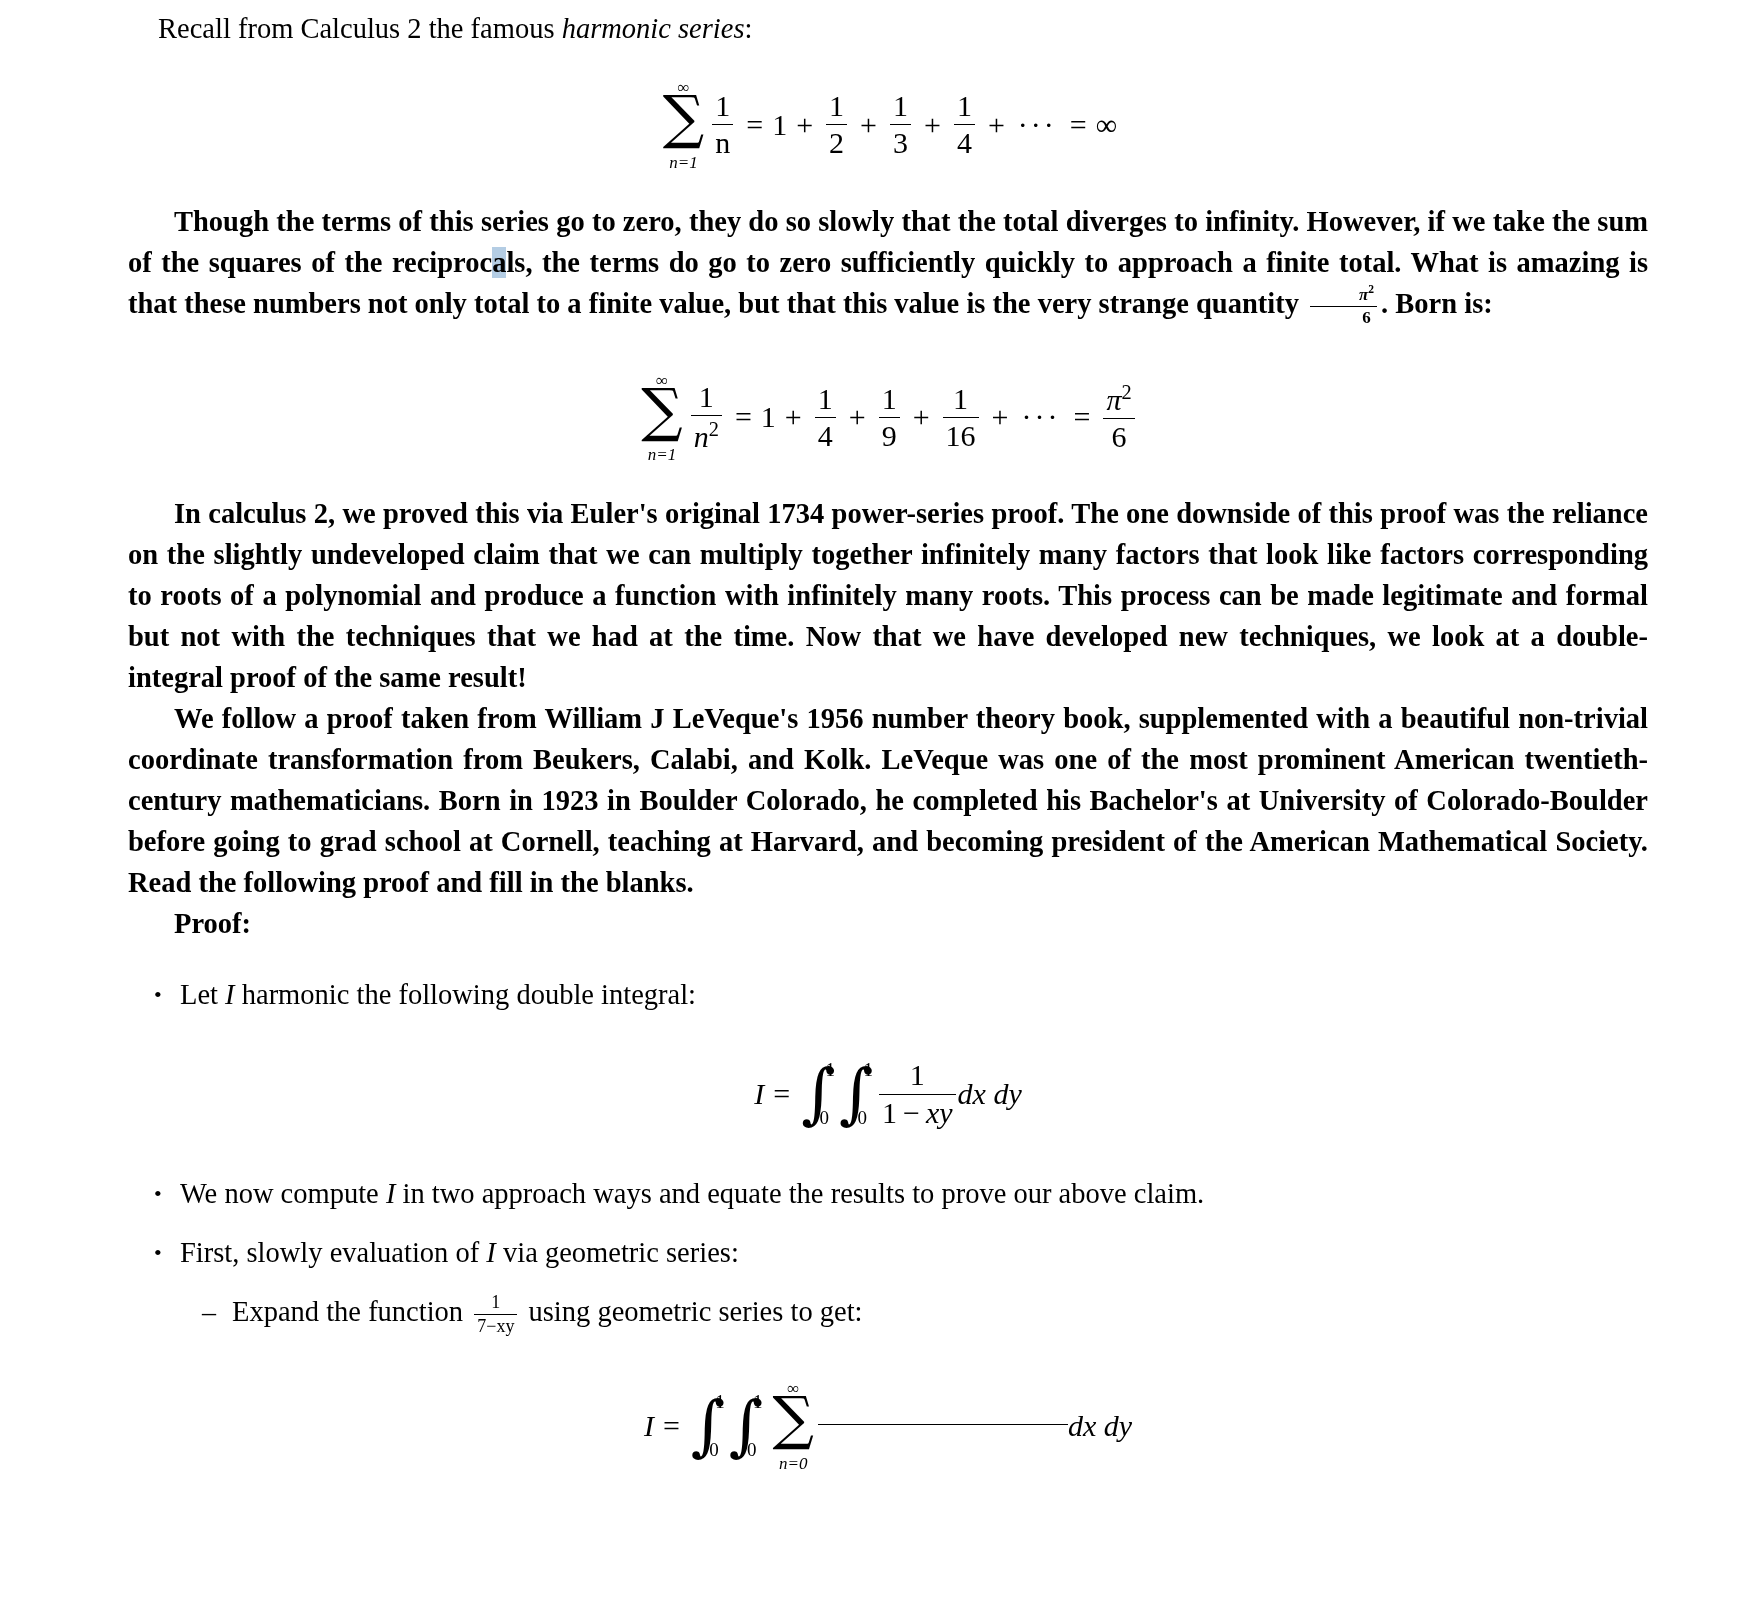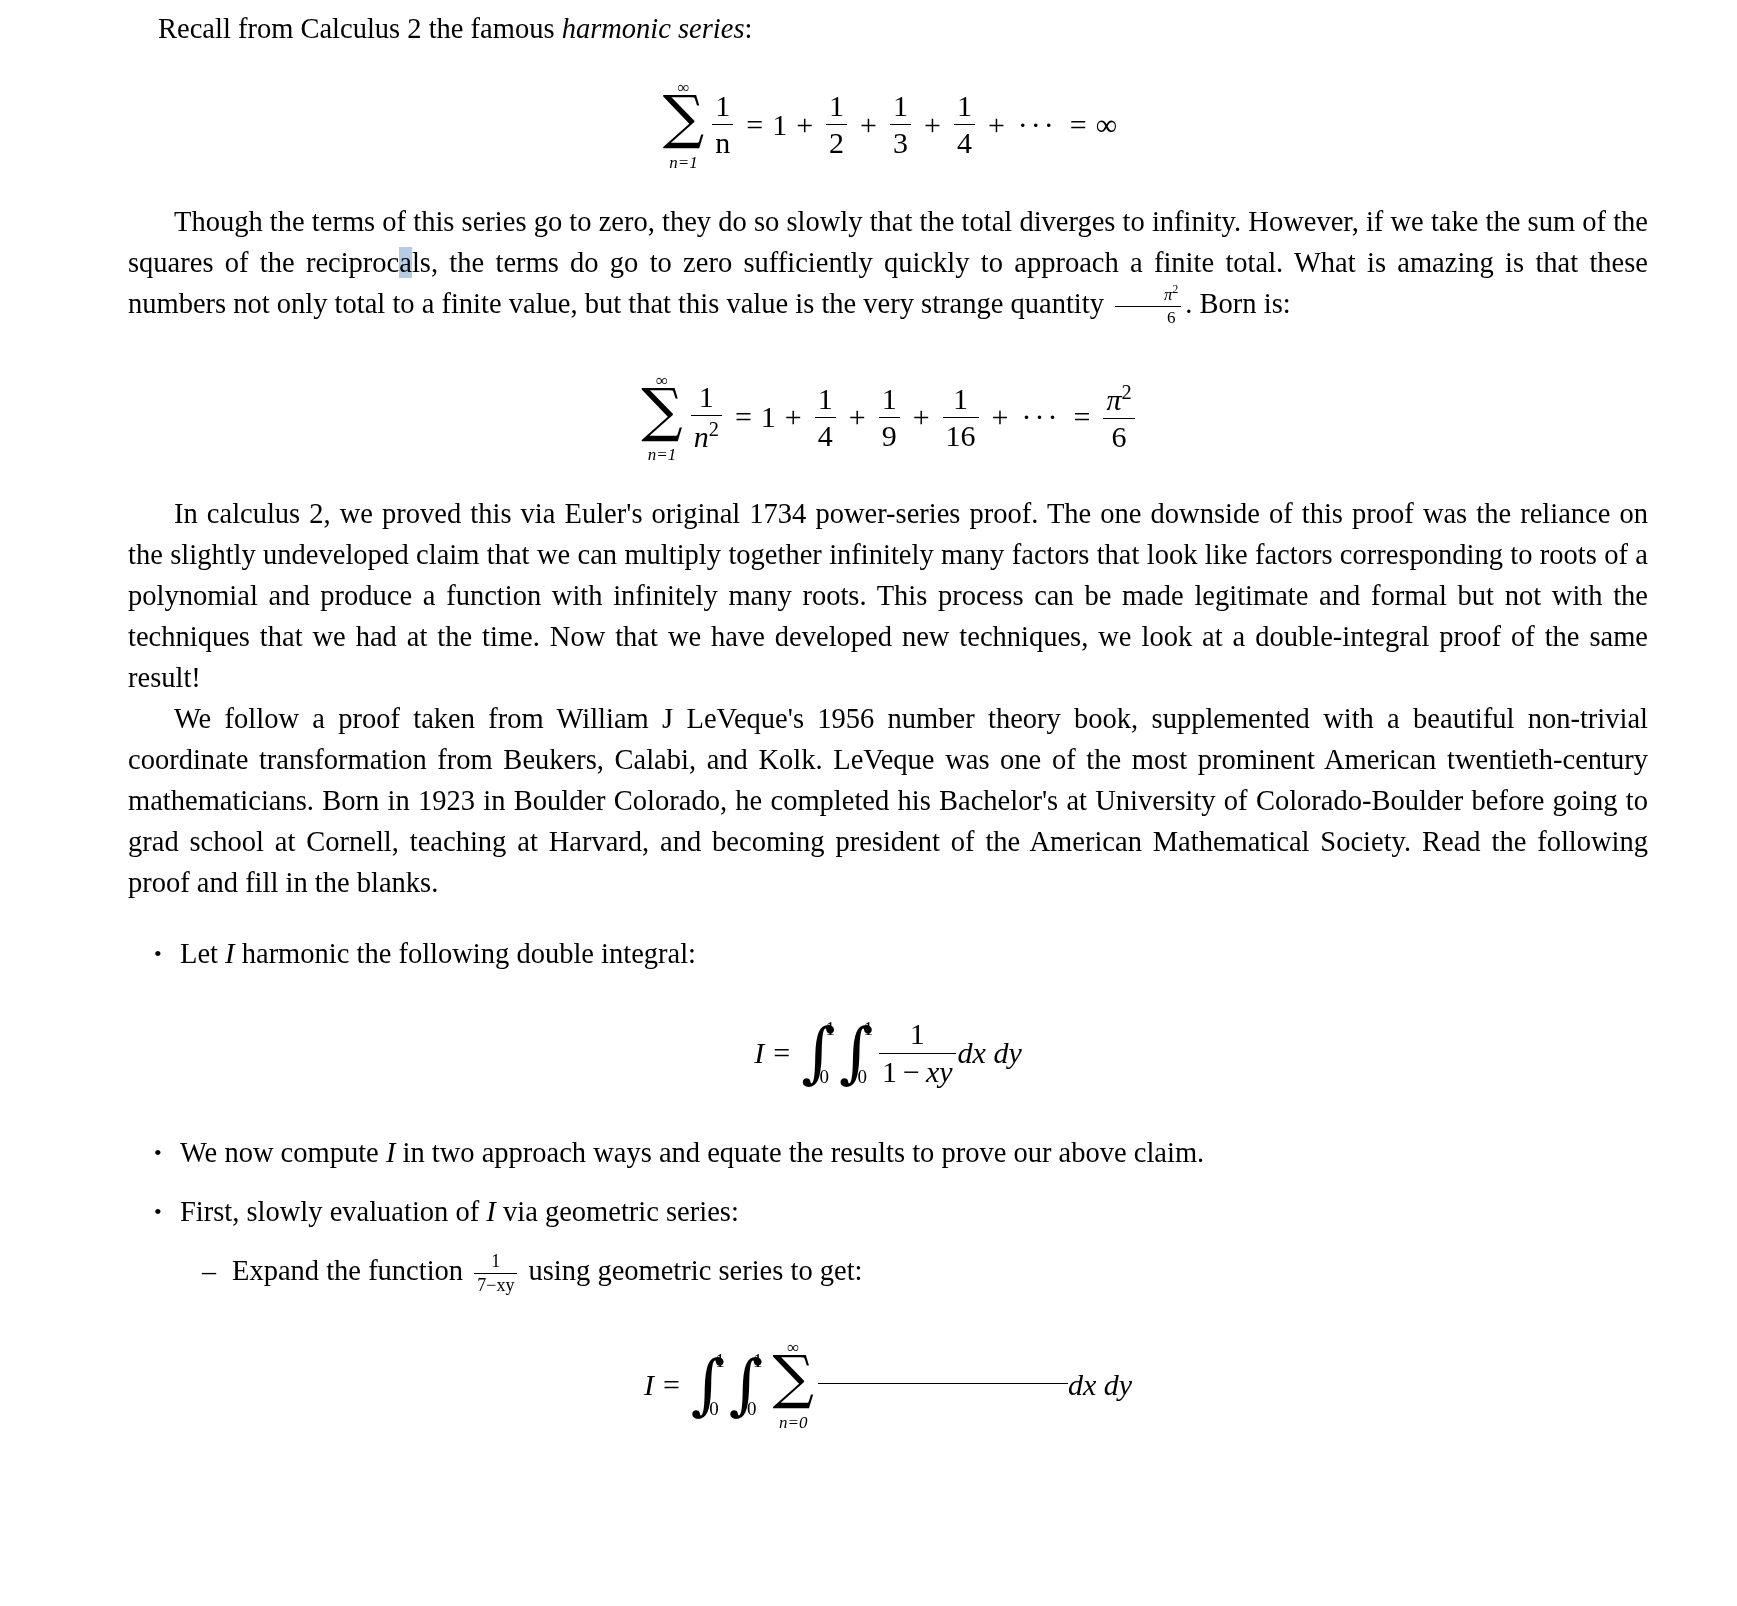--- a/index.html
+++ b/index.html
@@ -28,21 +28,21 @@
     width: 1520px;
   }
   p.para {
     margin: 0 0 0 0;
     font-size: 28.5px;
     line-height: 41px;
     text-align: justify;
     text-justify: inter-word;
     hyphens: none;
   }
-  p.indent { text-indent: 46px; }
+  p.indent { text-indent: 46px; font-weight: bold; }
   .it { font-style: italic; }
   .bf { font-weight: bold; }
   .mathvar { font-style: italic; font-family: "Liberation Serif", serif; }
 
   
   .hl {
     background: #b4cde4;
   }
 
   
@@ -290,20 +290,23 @@
       </span>
     </span>
   </div>
 
   <div class="spacer-md"></div>
 
   <p class="para indent">In calculus 2, we proved this via Euler's original 1734 power-series proof. The one downside of this proof was the reliance on the slightly undeveloped claim that we can multiply together infinitely many factors that look like factors corresponding to roots of a polynomial and produce a function with infinitely many roots. This process can be made legitimate and formal but not with the techniques that we had at the time. Now that we have developed new techniques, we look at a double-integral proof of the same result!</p>
 
   <p class="para indent">We follow a proof taken from William J LeVeque's 1956 number theory book, supplemented with a beautiful non-trivial coordinate transformation from Beukers, Calabi, and Kolk. LeVeque was one of the most prominent American twentieth-century mathematicians. Born in 1923 in Boulder Colorado, he completed his Bachelor's at University of Colorado-Boulder before going to grad school at Cornell, teaching at Harvard, and becoming president of the American Mathematical Society. Read the following proof and fill in the blanks.</p>
 
+  <p class="para" style="text-indent:46px;">
+    <span class="bf">Proof:</span>
+  </p>
 
   <div class="spacer-md"></div>
 
   <ul class="bullets">
     <li>
       <span class="marker">•</span>
       <span>Let </span><span class="mathvar">I</span><span> harmonic the following double integral:</span>
     </li>
   </ul>
 

